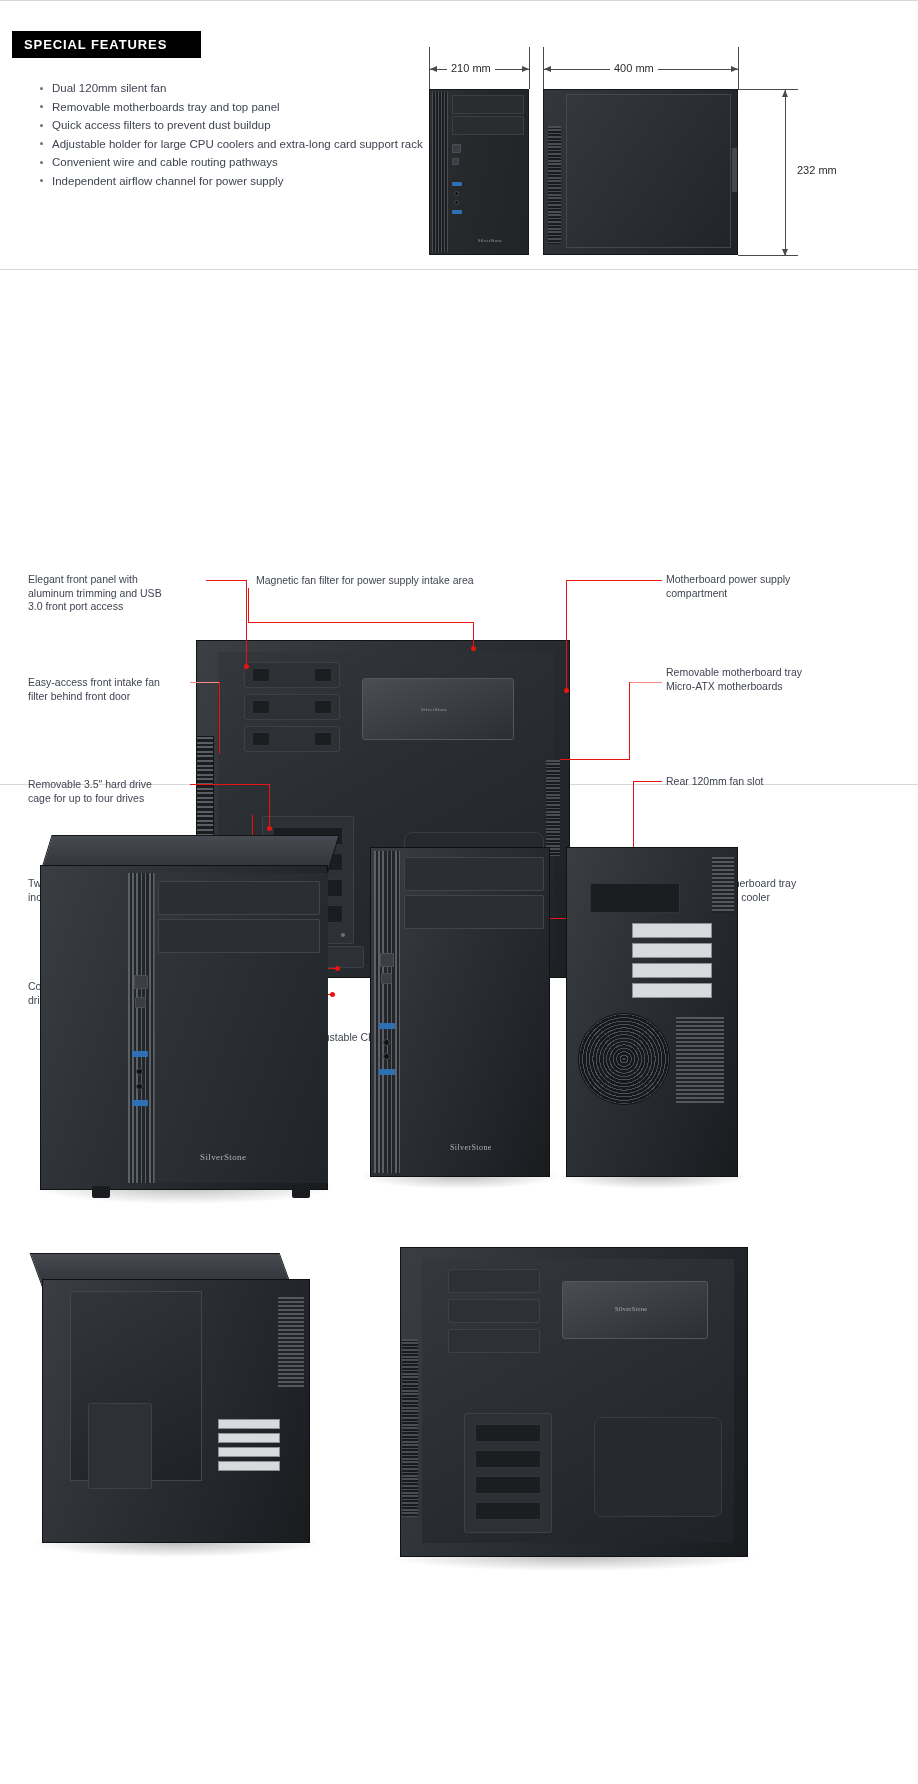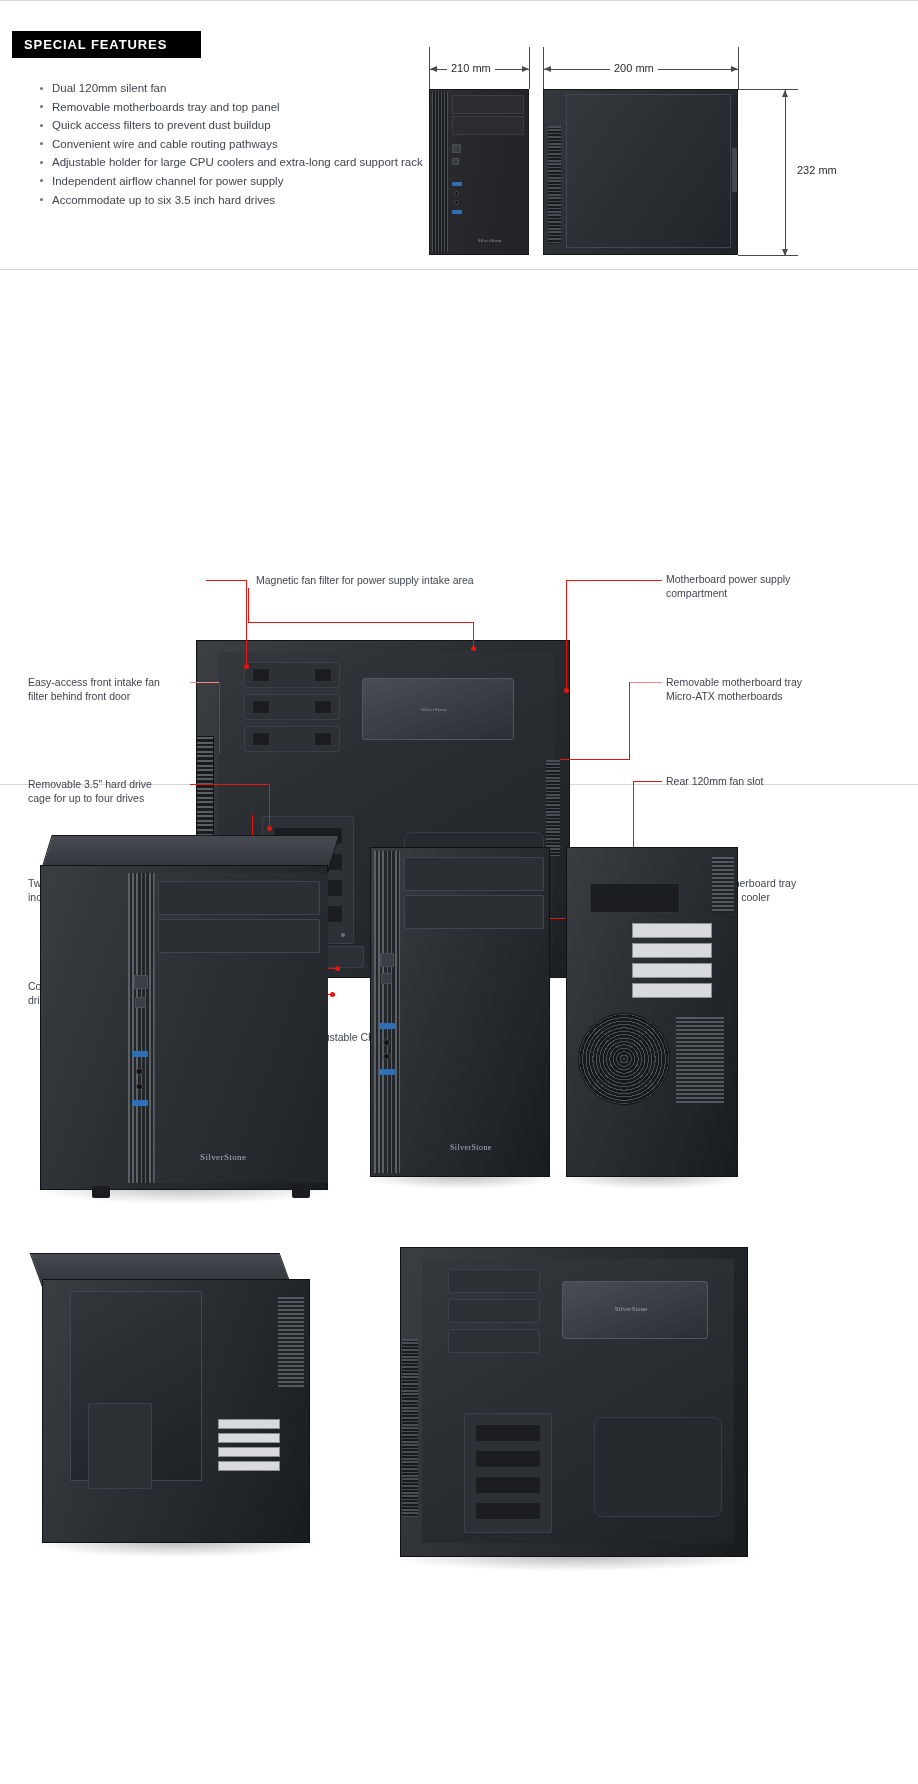--- a/index.html
+++ b/index.html
@@ -162,41 +162,40 @@
 
 <div class="rule"></div>
 <div class="section" id="sec-features">
 
   <div class="feat-banner">SPECIAL FEATURES</div>
 
   <ul class="feat-list">
     <li>Dual 120mm silent fan</li>
     <li>Removable motherboards tray and top panel</li>
     <li>Quick access filters to prevent dust buildup</li>
+    <li>Adjustable holder for large CPU coolers and extra-long card support rack</li>
     <li>Convenient wire and cable routing pathways</li>
-    <li>Adjustable holder for large CPU coolers and extra-long card support rack</li>
     <li>Independent airflow channel for power supply</li>
-    <li>Accommodate up to six 3.5 inch hard drives</li>
   </ul>
 
   <div id="dimwrap">
 
     <div class="tick" style="left:14px; top:8px; height:42px;"></div>
     <div class="tick" style="left:114px; top:8px; height:42px;"></div>
     <div class="dimline" style="left:14px; top:30px; width:100px; height:1px;"></div>
     <div class="arrowL" style="left:15px; top:27px;"></div>
     <div class="arrowR" style="left:107px; top:27px;"></div>
     <div class="dimlbl" style="left:32px; top:23px;">210 mm</div>
 
     <div class="tick" style="left:128px; top:8px; height:42px;"></div>
     <div class="tick" style="left:323px; top:8px; height:42px;"></div>
     <div class="dimline" style="left:128px; top:30px; width:195px; height:1px;"></div>
     <div class="arrowL" style="left:129px; top:27px;"></div>
     <div class="arrowR" style="left:316px; top:27px;"></div>
-    <div class="dimlbl" style="left:195px; top:23px;">200 mm</div>
+    <div class="dimlbl" style="left:195px; top:23px;">400 mm</div>
 
     <div class="dimline" style="left:323px; top:50px; width:60px; height:1px;"></div>
     <div class="dimline" style="left:323px; top:216px; width:60px; height:1px;"></div>
     <div class="dimline" style="left:370px; top:50px; width:1px; height:167px;"></div>
     <div class="arrowU" style="left:367px; top:51px;"></div>
     <div class="arrowD" style="left:367px; top:210px;"></div>
     <div class="dimlbl" style="left:378px; top:125px;">232 mm</div>
 
     <div class="case case-front" style="left:14px; top:50px; width:100px; height:166px;">
       <div class="vent-col"></div>
@@ -252,20 +251,23 @@
       <div class="cw-dark" style="left:10px; top:88px; width:70px; height:18px;"></div>
       <div class="cw-screw" style="left:8px; top:116px;"></div>
       <div class="cw-screw" style="left:78px; top:116px;"></div>
     </div>
 
     <div class="cw-part" style="left:60px; top:306px; width:108px; height:22px;"></div>
 
     <div class="vent-block" style="right:10px; top:120px; width:14px; height:96px;"></div>
   </div>
 
+  <div class="co" style="left:28px; top:303px; width:175px;">Elegant front panel with
+aluminum trimming and USB
+3.0 front port access</div>
   <div class="lead-h" style="left:206px; top:310px; width:40px;"></div>
   <div class="lead-v" style="left:246px; top:310px; height:86px;"></div>
   <div class="dot" style="left:244px; top:394px;"></div>
 
   <div class="co" style="left:28px; top:406px; width:175px;">Easy-access front intake fan
 filter behind front door</div>
   <div class="lead-h pale" style="left:190px; top:412px; width:30px;"></div>
   <div class="lead-v" style="left:219px; top:412px; height:72px;"></div>
 
   <div class="co" style="left:28px; top:508px; width:175px;">Removable 3.5" hard drive
@@ -299,21 +301,21 @@
   <div class="lead-v" style="left:236px; top:724px; height:34px;"></div>
   <div class="lead-h" style="left:236px; top:724px; width:96px;"></div>
   <div class="dot" style="left:330px; top:722px;"></div>
 
   <div class="co r" style="left:666px; top:303px; width:210px;">Motherboard power supply
 compartment</div>
   <div class="lead-h" style="left:566px; top:310px; width:96px;"></div>
   <div class="lead-v" style="left:566px; top:310px; height:110px;"></div>
   <div class="dot" style="left:564px; top:418px;"></div>
 
-  <div class="co r" style="left:666px; top:406px; width:215px;">Removable motherboard tray
+  <div class="co r" style="left:666px; top:396px; width:215px;">Removable motherboard tray
 Micro-ATX motherboards</div>
   <div class="lead-h pale" style="left:630px; top:412px; width:32px;"></div>
   <div class="lead-v" style="left:629px; top:412px; height:78px;"></div>
   <div class="lead-h" style="left:560px; top:489px; width:70px;"></div>
 
   <div class="co r" style="left:666px; top:505px; width:215px;">Rear 120mm fan slot</div>
   <div class="lead-h" style="left:633px; top:511px; width:29px;"></div>
   <div class="lead-v" style="left:633px; top:511px; height:110px;"></div>
 
   <div class="co r" style="left:666px; top:607px; width:215px;">Oversized motherboard tray

